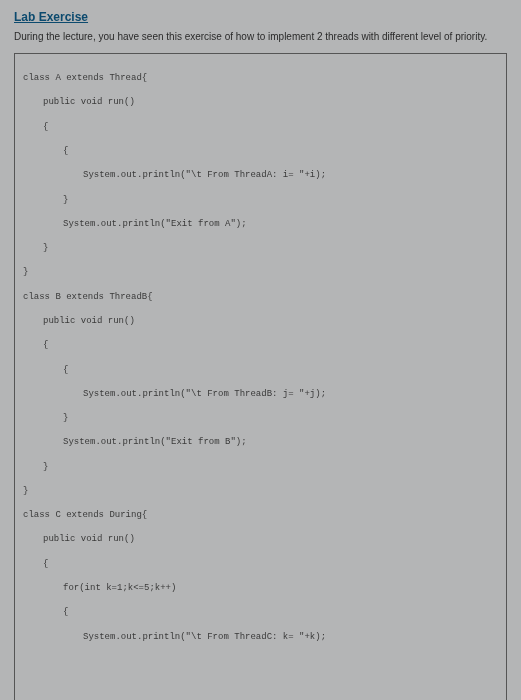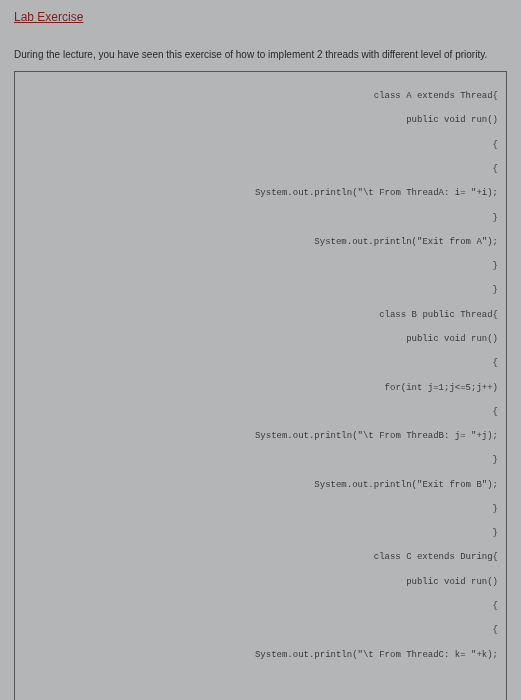--- a/index.html
+++ b/index.html
@@ -7,76 +7,76 @@
     width: 521px;
     height: 700px;
     background: #b4b5b6;
     font-family: Arial, sans-serif;
     font-size: 10px;
     color: #3a3a3a;
     padding: 10px 14px;
     overflow: hidden;
   }
   .heading {
-    font-weight: normal;
+    font-weight: bold;
     font-size: 12px;
     text-decoration: underline;
-    margin-bottom: 24px;
-    color: #7f1d1d;
+    margin-bottom: 6px;
+    color: #0c4a6e;
   }
   .intro {
     font-size: 10px;
     margin-bottom: 10px;
     color: #2a2a2a;
     line-height: 1.3;
   }
   .code-box {
     border: 1px solid #555;
     padding: 6px 8px 10px 8px;
     font-family: "Courier New", monospace;
     font-size: 9px;
     line-height: 1.35;
     color: #3a3a3a;
     white-space: pre;
     overflow: hidden;
   }
-  .code-box .ln { display: block; text-align: right; }
+  .code-box .ln { display: block; }
   .i1 { padding-left: 20px; }
   .i2 { padding-left: 40px; }
   .i3 { padding-left: 60px; }
 </style>
 </head>
 <body>
 
 <div class="heading">Lab Exercise</div>
 <div class="intro">During the lecture, you have seen this exercise of how to implement 2 threads with different level of priority.</div>
 
 <div class="code-box">
 <span class="ln">class A extends Thread{</span>
 <span class="ln i1">public void run()</span>
 <span class="ln i1">{</span>
 <span class="ln i2">{</span>
 <span class="ln i3">System.out.println("\t From ThreadA: i= "+i);</span>
 <span class="ln i2">}</span>
 <span class="ln i2">System.out.println("Exit from A");</span>
 <span class="ln i1">}</span>
 <span class="ln">}</span>
-<span class="ln">class B public Thread{</span>
+<span class="ln">class B extends ThreadB{</span>
 <span class="ln i1">public void run()</span>
 <span class="ln i1">{</span>
-<span class="ln i2">for(int j=1;j&lt;=5;j++)</span>
 <span class="ln i2">{</span>
 <span class="ln i3">System.out.println("\t From ThreadB: j= "+j);</span>
 <span class="ln i2">}</span>
 <span class="ln i2">System.out.println("Exit from B");</span>
 <span class="ln i1">}</span>
 <span class="ln">}</span>
 <span class="ln">class C extends During{</span>
 <span class="ln i1">public void run()</span>
 <span class="ln i1">{</span>
+<span class="ln i2">for(int k=1;k&lt;=5;k++)</span>
 <span class="ln i2">{</span>
 <span class="ln i3">System.out.println("\t From ThreadC: k= "+k);</span>
 
 <span class="ln"></span>
 
 
 
 
 
 

